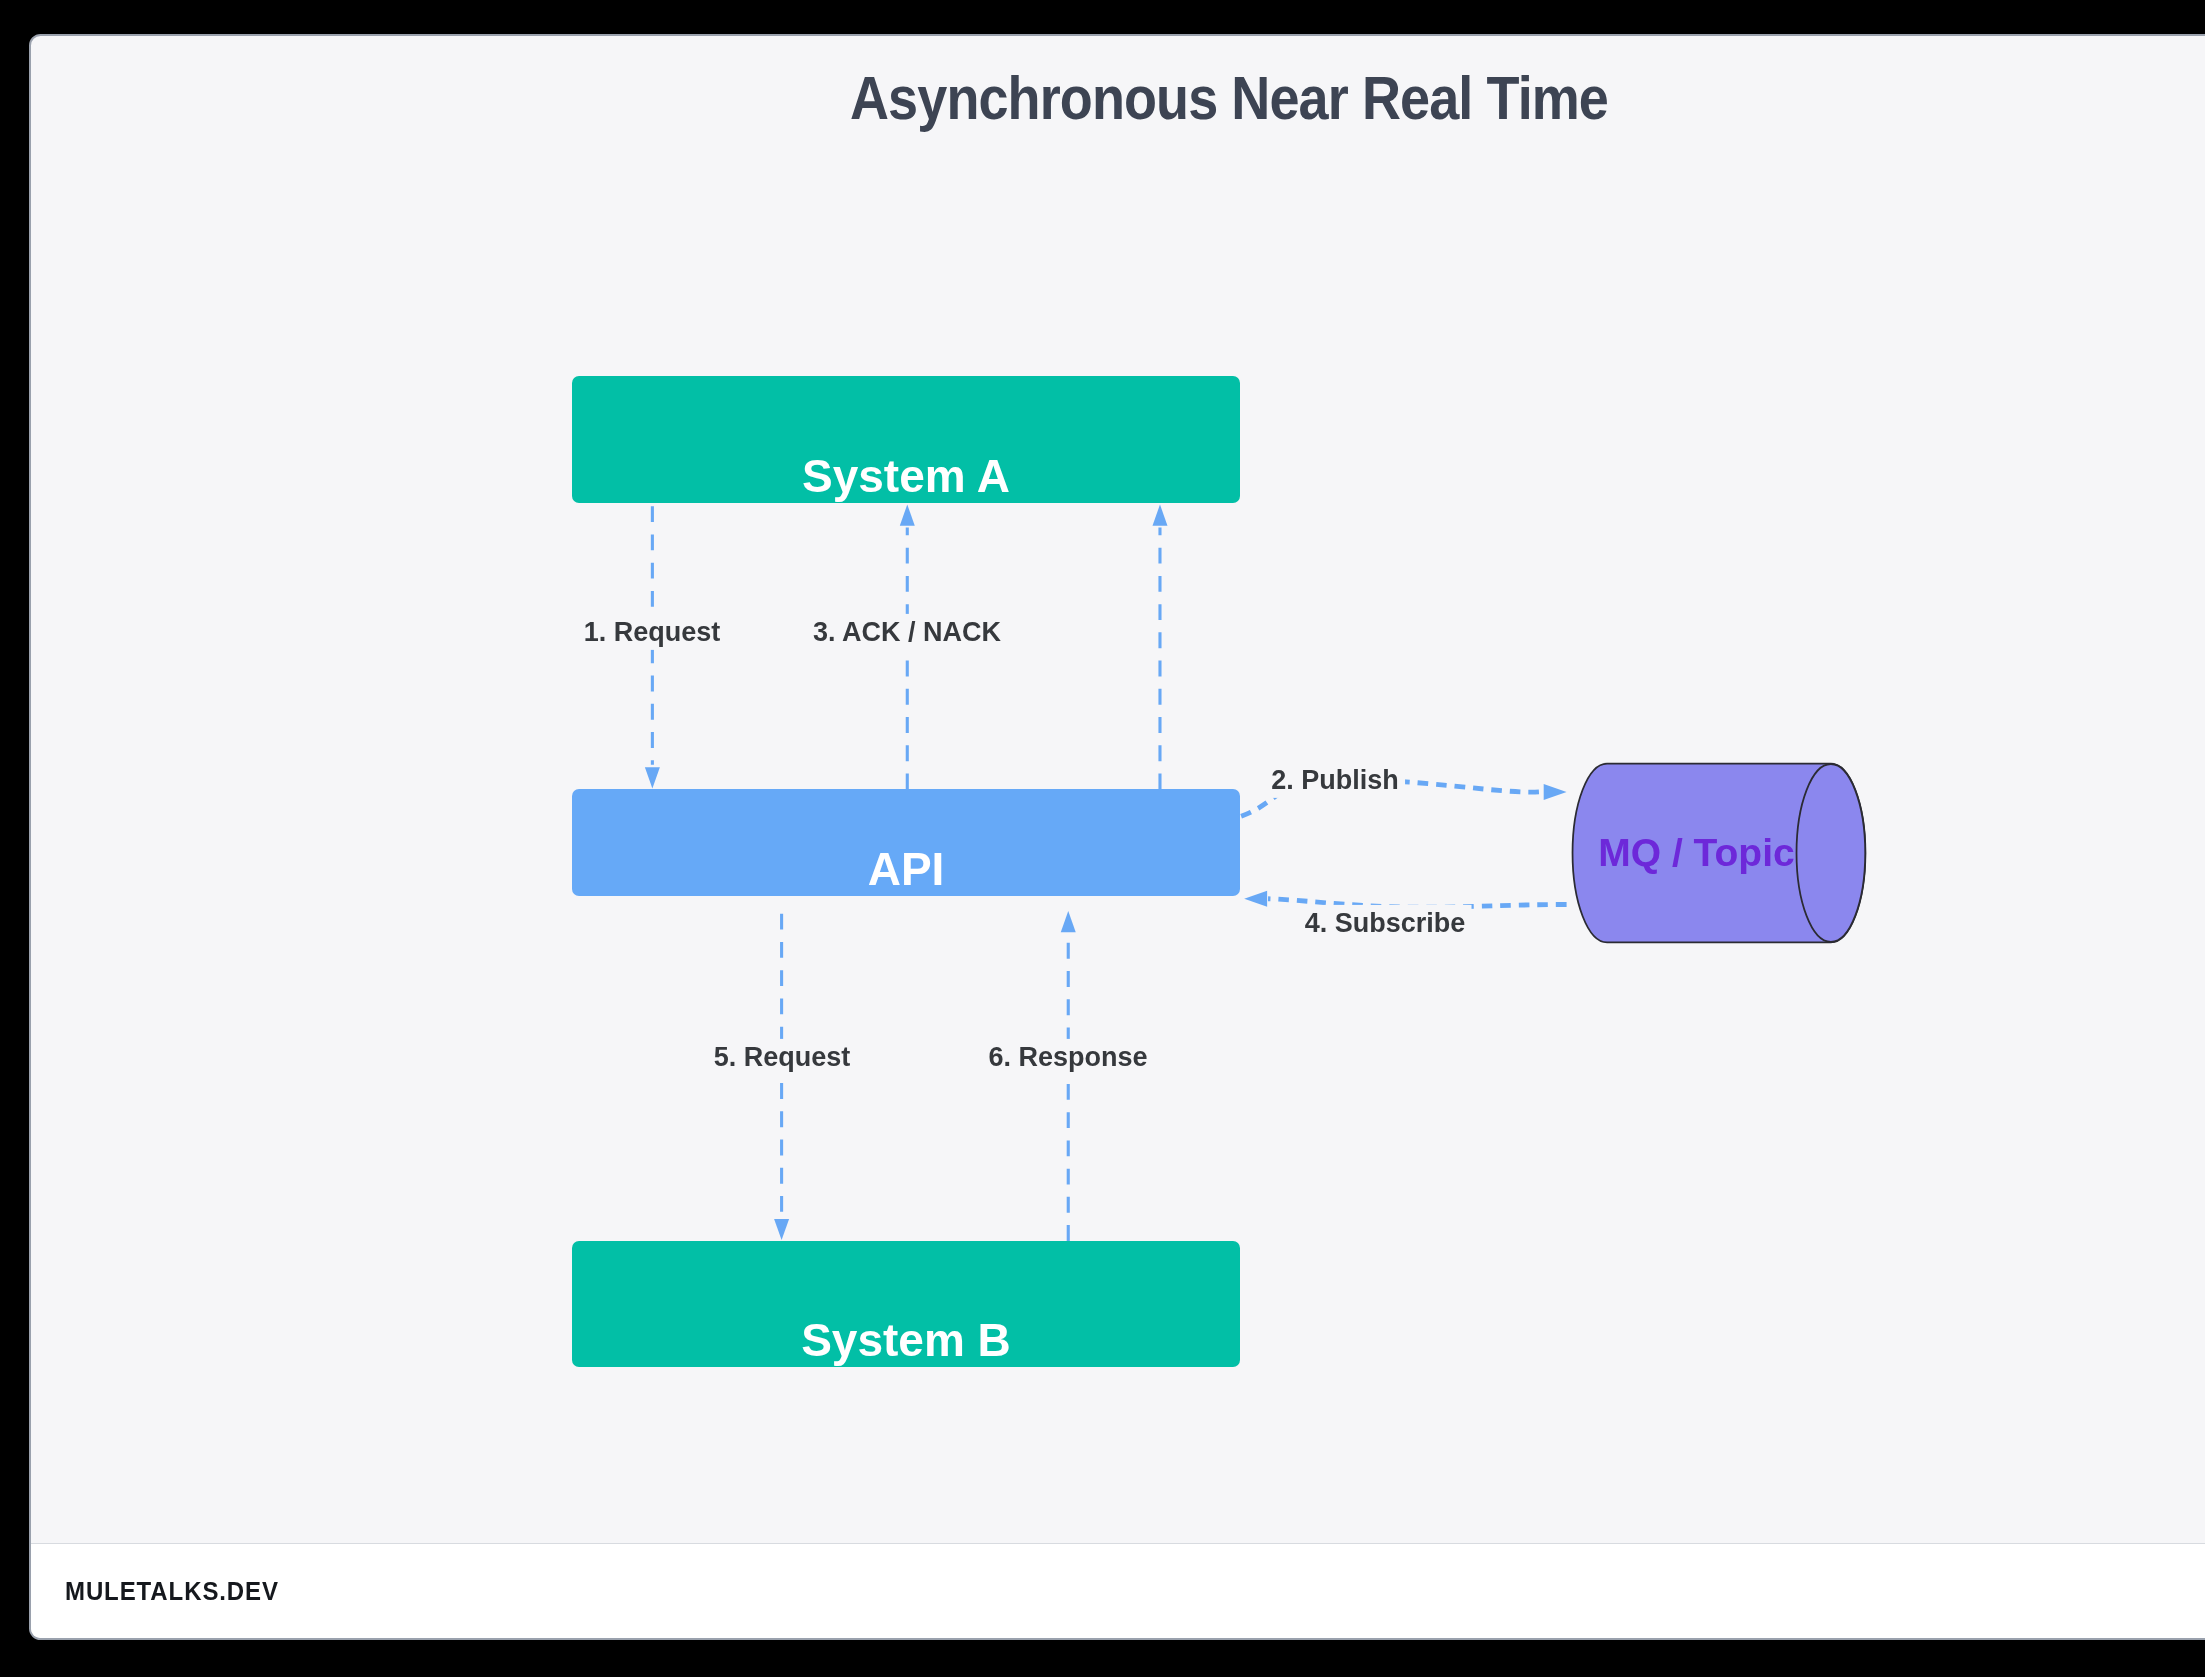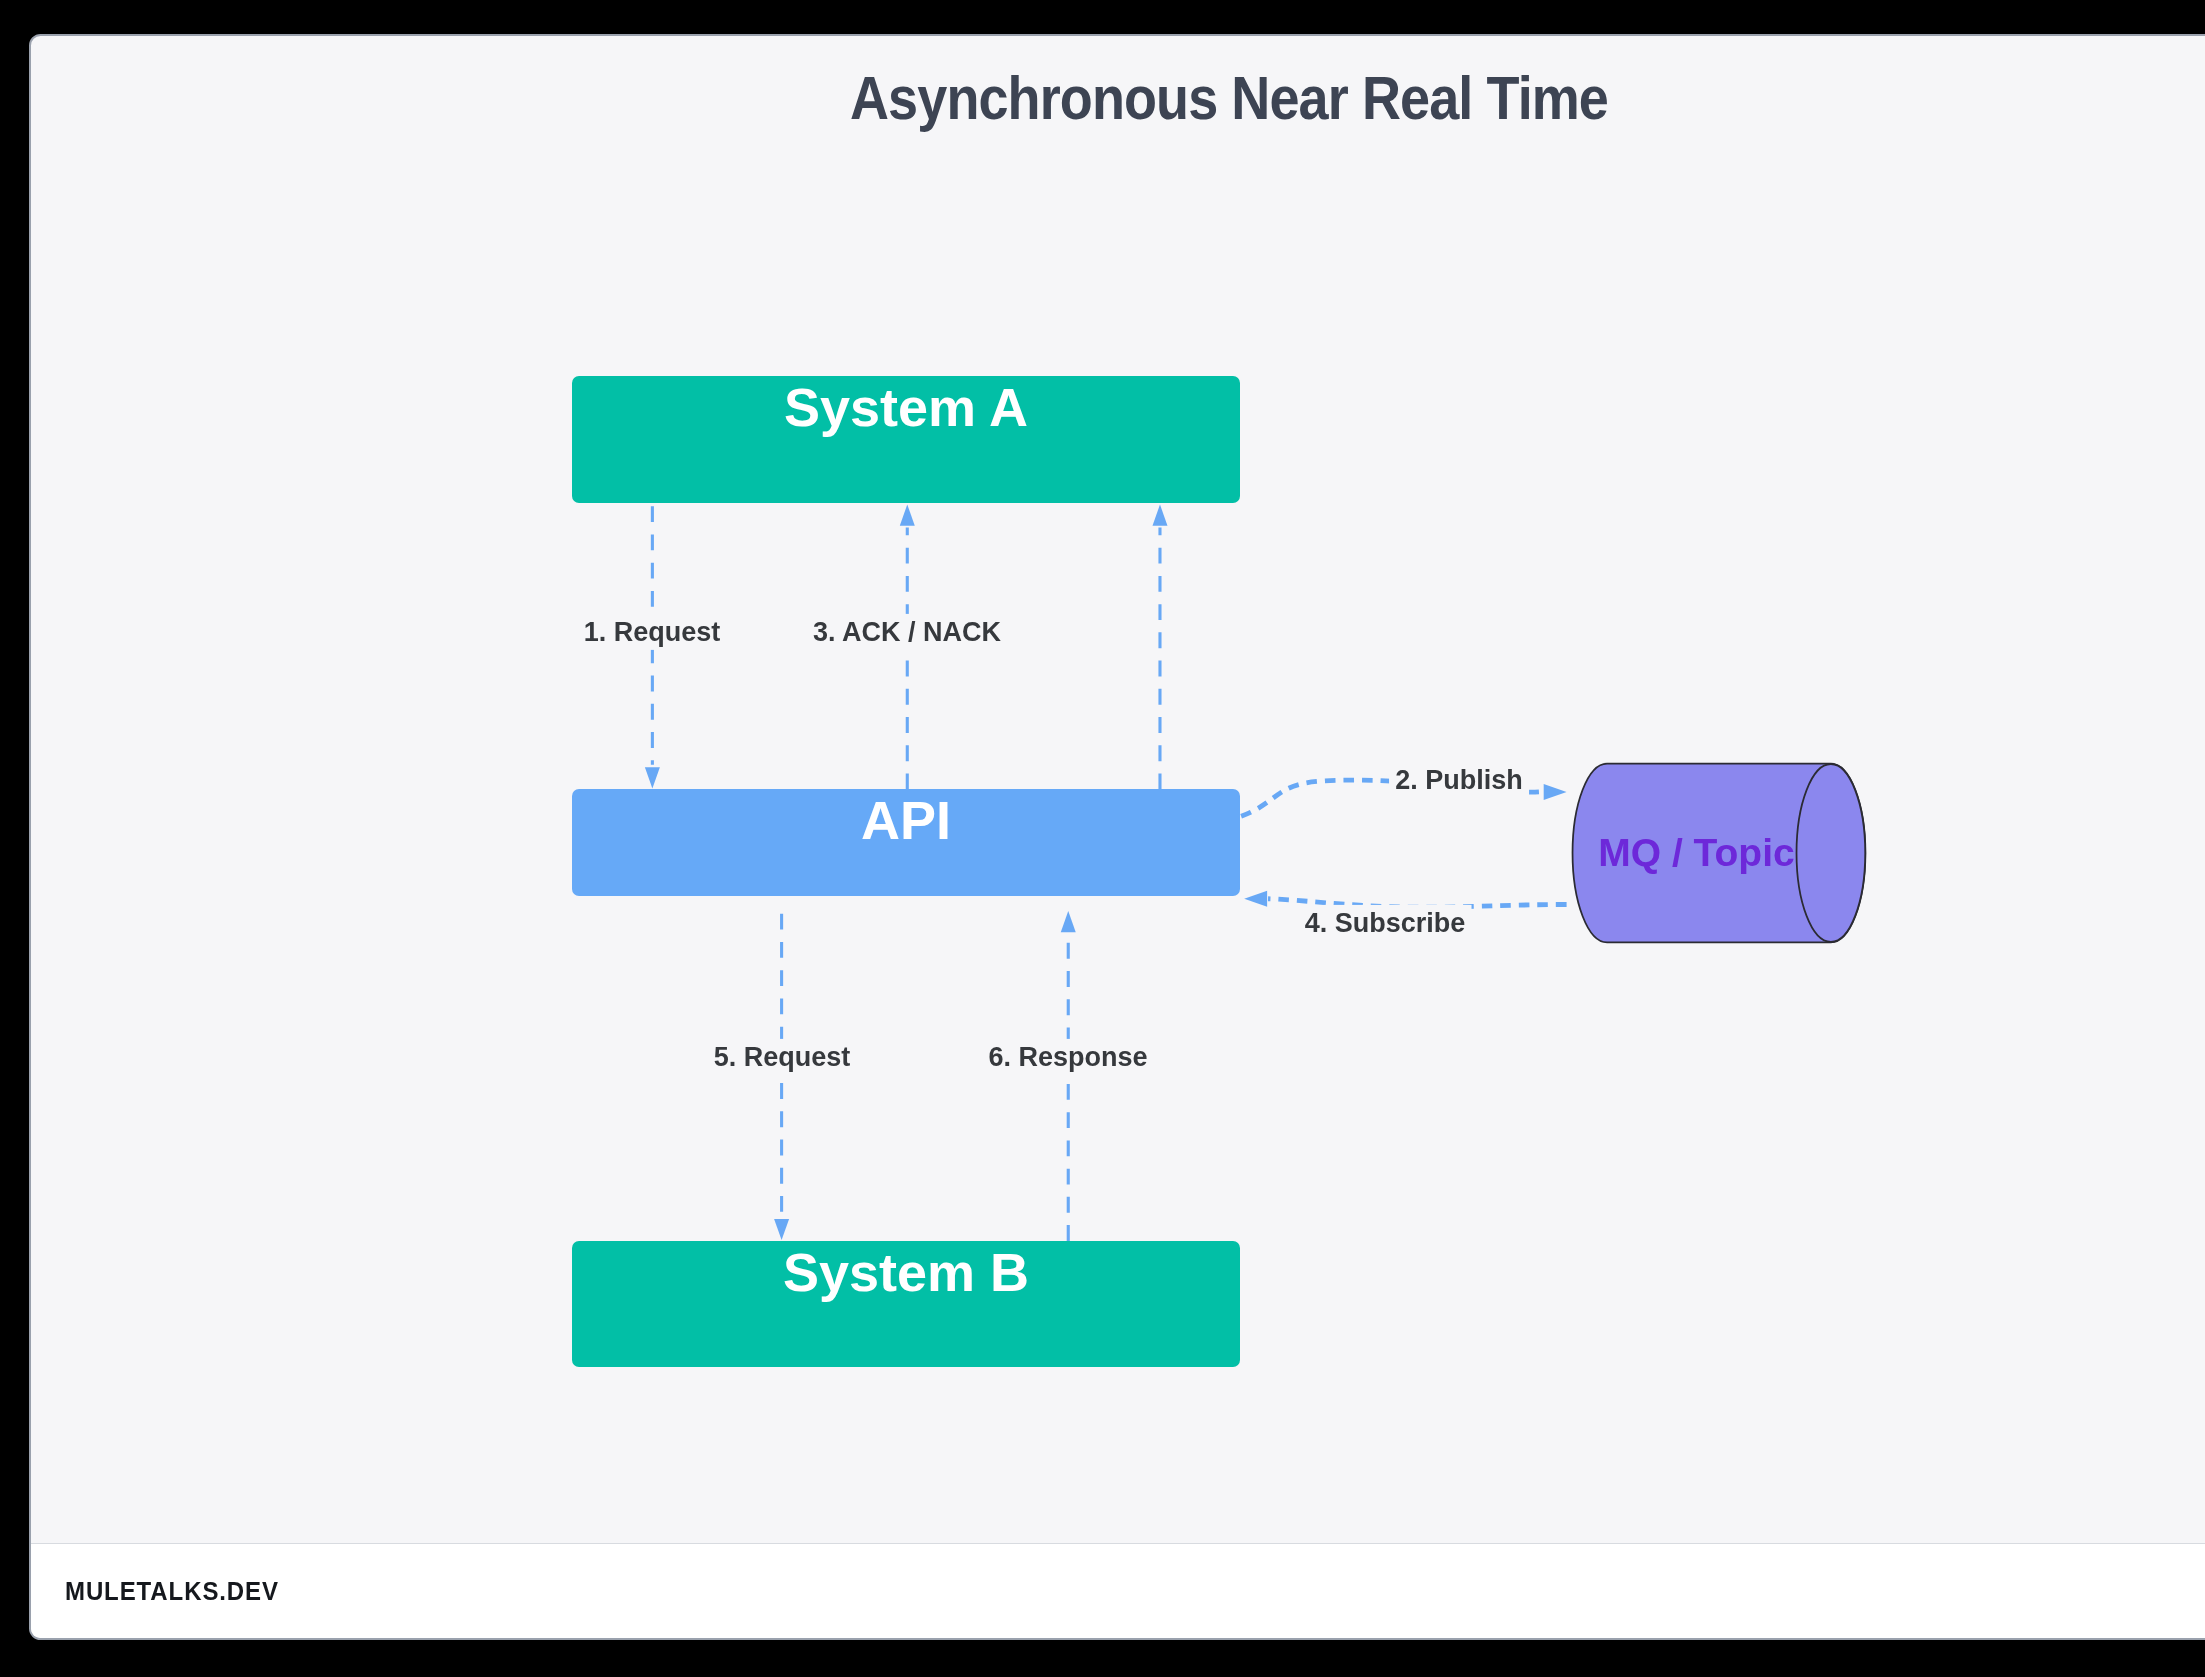--- a/index.html
+++ b/index.html
@@ -11,22 +11,22 @@
     position:absolute;left:29px;top:34px;width:2396px;height:1602px;
     background:#f6f6f8;border:2.2px solid #9aa1ad;border-radius:11.5px;
     box-sizing:content-box;
   }
   .title{
     position:absolute;left:0;top:27px;width:100%;text-align:center;
     font-size:54px;font-weight:bold;color:#3d4453;letter-spacing:-0.9px;
     transform:scaleY(1.12);transform-origin:top center;
   }
   .node{
-    position:absolute;display:flex;align-items:flex-start;justify-content:center;
-    color:#ffffff;font-size:54px;font-weight:bold;border-radius:7px;
+    position:absolute;display:flex;align-items:flex-end;justify-content:center;
+    color:#ffffff;font-size:46px;font-weight:bold;border-radius:7px;
   }
   .node.teal{background:#02bfa6;}
   .node.blue{background:#66a9f7;}
   #system-a{left:541px;top:340px;width:668px;height:127px;}
   #api{left:541px;top:753px;width:668px;height:107px;}
   #system-b{left:541px;top:1205px;width:668px;height:126px;}
   .cylinder-wrap{position:absolute;left:1532px;top:722px;width:304px;height:190px;}
   .cylinder-label{
     position:absolute;left:0;top:0;width:267px;height:190px;
     display:flex;align-items:center;justify-content:center;
@@ -94,21 +94,21 @@
 
     <path d="M2744,1769 C2830,1737 2820,1695 2930,1689 C3130,1677 3340,1722 3428,1713" fill="none" stroke="#68a8f5" stroke-width="11" stroke-dasharray="24 18"></path>
     <polygon points="3430,1696 3430,1732 3482,1714" fill="#68a8f5"></polygon>
 
     <path d="M3482,1969 C3350,1969 3230,1977 3130,1975 C2980,1973 2880,1958 2805,1956" fill="none" stroke="#68a8f5" stroke-width="11" stroke-dasharray="24 18"></path>
     <polygon points="2803,1938 2803,1974 2751,1956" fill="#68a8f5"></polygon>
   </svg>
 
   <div class="msg-label centered" style="left:621px;top:596px;">1. Request</div>
   <div class="msg-label centered" style="left:876px;top:596px;">3. ACK / NACK</div>
-  <div class="msg-label centered" style="left:1428px;top:744px;text-align:center;">2. Publish</div>
+  <div class="msg-label centered" style="left:1304px;top:744px;text-align:center;">2. Publish</div>
   <div class="msg-label centered" style="left:1354px;top:887px;">4. Subscribe</div>
   <div class="msg-label centered" style="left:751px;top:1021px;">5. Request</div>
   <div class="msg-label centered" style="left:1037px;top:1021px;">6. Response</div>
 
   <div class="footer">
     <div class="site">MULETALKS.DEV</div>
 
   </div>
 
 </div>

